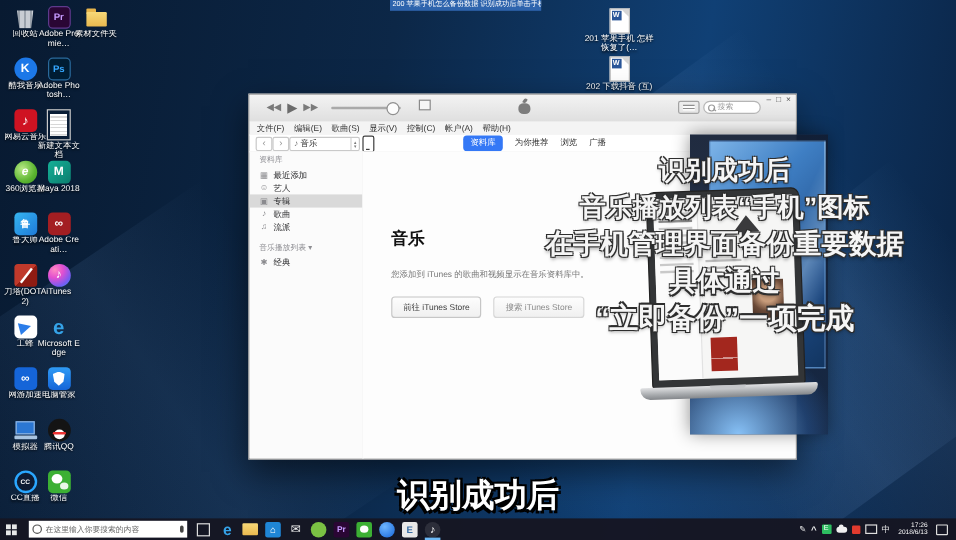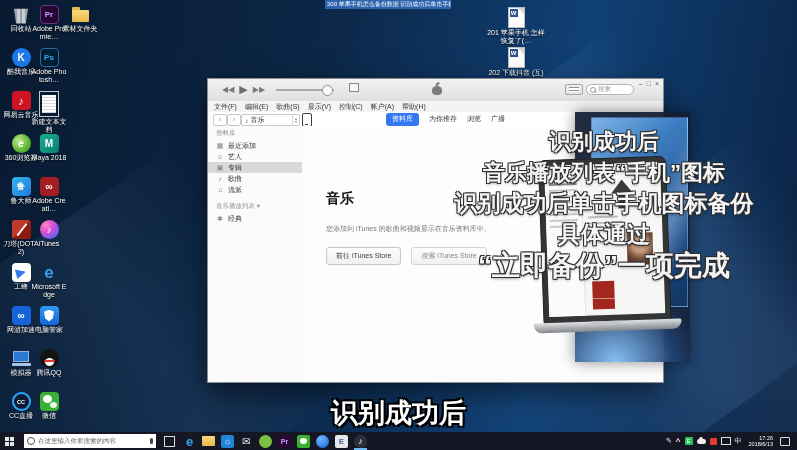--- a/index.html
+++ b/index.html
@@ -165,21 +165,21 @@
   .lap-base{position:absolute;left:-10px;top:163px;width:148px;height:10px;
     background:linear-gradient(#e2e3e5,#a7aaad 60%,#84878b);border-radius:2px 2px 10px 10px;}
   .lap-base::before{content:"";position:absolute;left:58px;top:0;width:30px;height:3px;background:#c4c6c9;
     border-radius:0 0 4px 4px;}
 
   
   #overlay-lines{position:absolute;left:428px;top:126px;width:352px;text-align:center;z-index:5;
     font-weight:bold;color:#f5f5f5;
     text-shadow:-1px -1px 0 #2e2e2e,1px -1px 0 #2e2e2e,-1px 1px 0 #2e2e2e,1px 1px 0 #2e2e2e,0 2px 3px rgba(0,0,0,.35);}
   #overlay-lines div{line-height:31px;white-space:nowrap;}
-  .ol1{font-size:22px;}.ol2{font-size:22px;}.ol3{font-size:23px;}.ol4{font-size:23px;}.ol5{font-size:28px;}
+  .ol1{font-size:22px;}.ol2{font-size:22px;}.ol3{font-size:23px;}.ol4{font-size:23px;}.ol5{font-size:24px;}
 
   
   #subtitle{position:absolute;left:0;right:0;top:395px;text-align:center;z-index:5;font-size:27px;font-weight:bold;
     color:#fff;text-shadow:-2px -2px 0 #000,2px -2px 0 #000,-2px 2px 0 #000,2px 2px 0 #000;}
 
   
   #taskbar{position:absolute;left:0;right:0;bottom:0;height:18px;background:rgba(22,22,34,.96);z-index:6;
     display:flex;align-items:center;}
   .tb-start{width:24px;height:18px;display:flex;align-items:center;justify-content:center;}
   .win-logo{width:4px;height:4px;background:#e8e8e8;box-shadow:5px 0 #e8e8e8,0 5px #e8e8e8,5px 5px #e8e8e8;
@@ -447,21 +447,21 @@
           <div class="mline" style="left:6px;top:50px;width:22px"></div>
         </div>
       </div>
     </div>
     <div class="lap-base"></div>
   </div>
 
   <div id="overlay-lines">
     <div class="ol1">识别成功后</div>
     <div class="ol2">音乐播放列表“手机”图标</div>
-    <div class="ol3">识别成功后单击手机图标备份</div>
+    <div class="ol3">在手机管理界面备份重要数据</div>
     <div class="ol4">具体通过</div>
     <div class="ol5">“立即备份”一项完成</div>
   </div>
 
   <div id="subtitle">识别成功后</div>
 
   <div id="taskbar">
     <div class="tb-start">
         <div class="win-logo"></div>
       </div>

